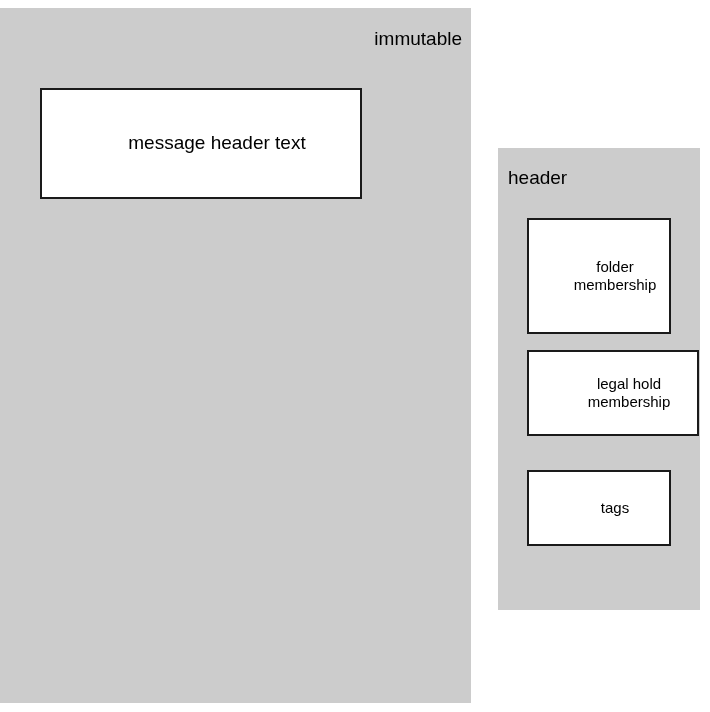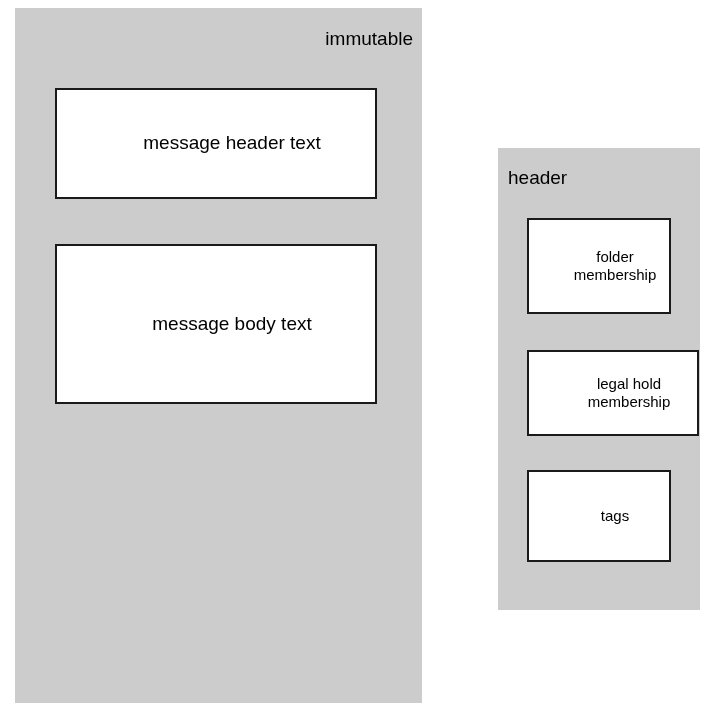--- a/index.html
+++ b/index.html
@@ -29,23 +29,23 @@
   }
   .group-label {
     position: absolute;
     font-size: 19px;
     line-height: 1;
     color: #000000;
     white-space: nowrap;
   }
 
   #group-immutable {
-    left: 15px;
+    left: 0;
     top: 8px;
-    width: 407px;
+    width: 471px;
     height: 695px;
   }
   #group-immutable .group-label {
     right: 9px;
     top: 21px;
     text-align: right;
   }
 
   #group-mutable {
     left: 498px;
@@ -100,51 +100,48 @@
     height: 220px;
   }
 
   
   .node-sm .node-label { font-size: 15px; }
 
   #node-folder-membership {
     left: 29px;   
     top: 70px;
     width: 144px;
-    height: 96px;
+    height: 116px;
   }
   #node-legal-hold-membership {
     left: 29px;
     top: 202px;
     width: 172px;
     height: 86px;
   }
   #node-tags {
     left: 29px;
     top: 322px;
     width: 144px;
-    height: 92px;
+    height: 76px;
   }
 </style>
 </head>
 <body>
 
 <div id="canvas">
 
   <div class="group" id="group-immutable">
 
     <div class="group-label">immutable</div>
 
     <div class="node node-lg" id="node-message-header">
       <span class="node-label">message header text</span>
     </div>
 
-    <div class="node node-lg" id="node-message-body">
-      <span class="node-label">message body text</span>
-    </div>
 
   </div>
 
   <div class="group" id="group-mutable">
 
     <div class="group-label">header</div>
 
     <div class="node node-sm" id="node-folder-membership">
       <span class="node-label">folder<br>membership</span>
     </div>

